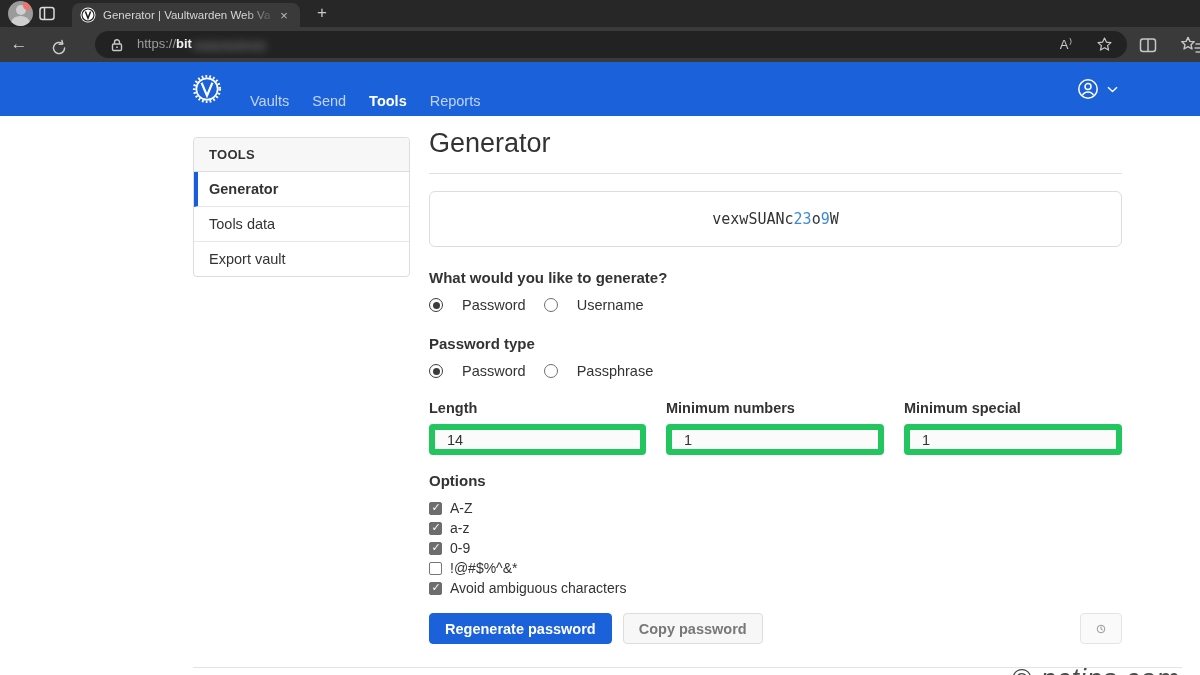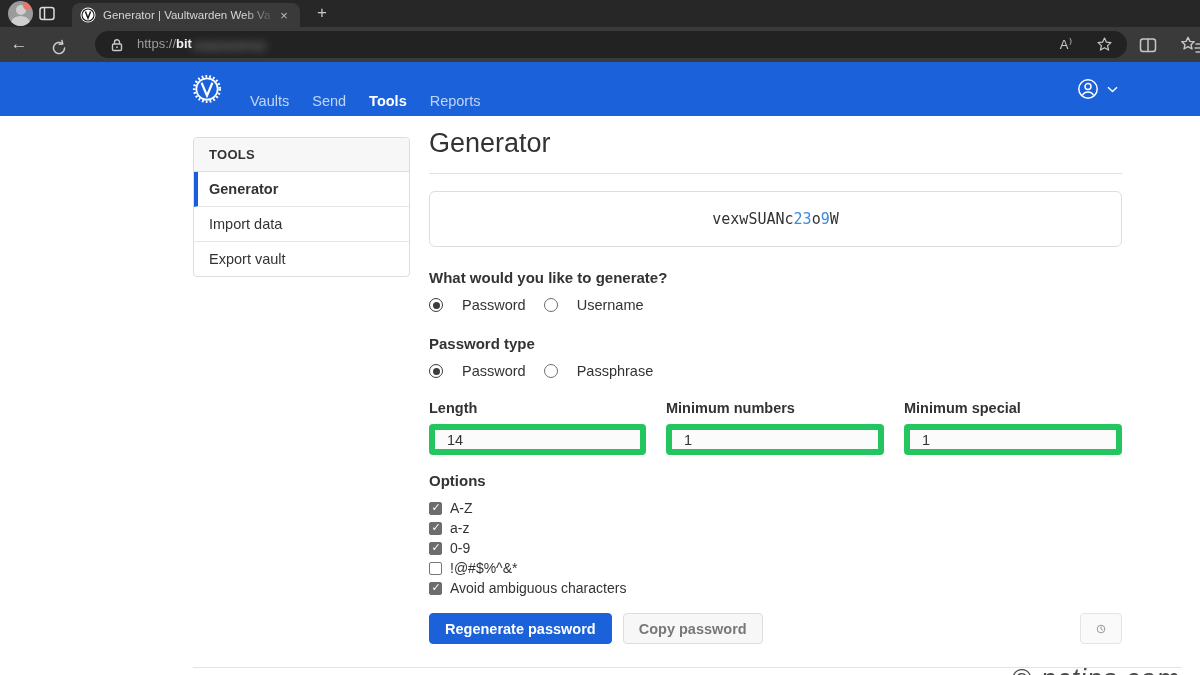--- a/index.html
+++ b/index.html
@@ -178,21 +178,21 @@
         <path d="M1 1.2 L5.5 5.5 L10 1.2" fill="none" stroke="#ffffff" stroke-width="1.4" stroke-linejoin="round"></path>
       </svg>
     </div>
   </nav>
 
   <div class="page">
 
     <aside class="sidebar">
       <div class="sidebar-header">TOOLS</div>
       <div class="sidebar-item on">Generator</div>
-      <div class="sidebar-item">Import data</div>
+      <div class="sidebar-item">Tools data</div>
       <div class="sidebar-item">Export vault</div>
     </aside>
 
     <main class="main">
       <h1 class="page-title">Generator</h1>
 
       <div class="pw-box">
           <span><span>vexwSUANc</span><span class="num">23</span><span>o</span><span class="num">9</span><span>W</span></span>
         </div>
 

